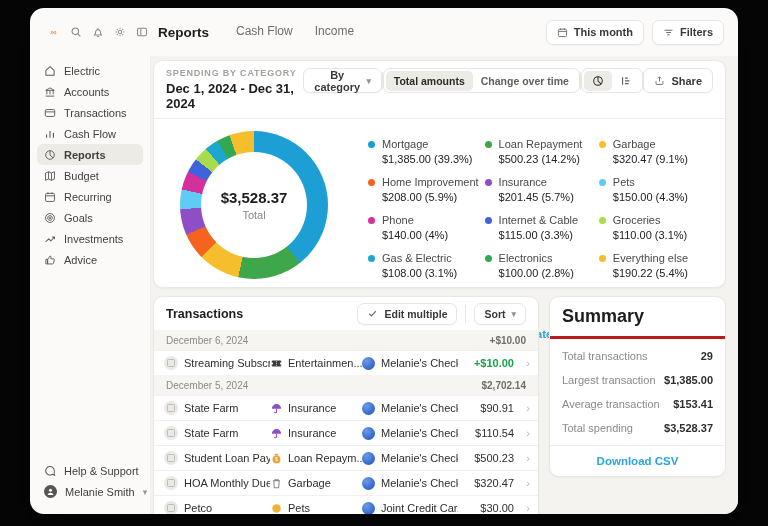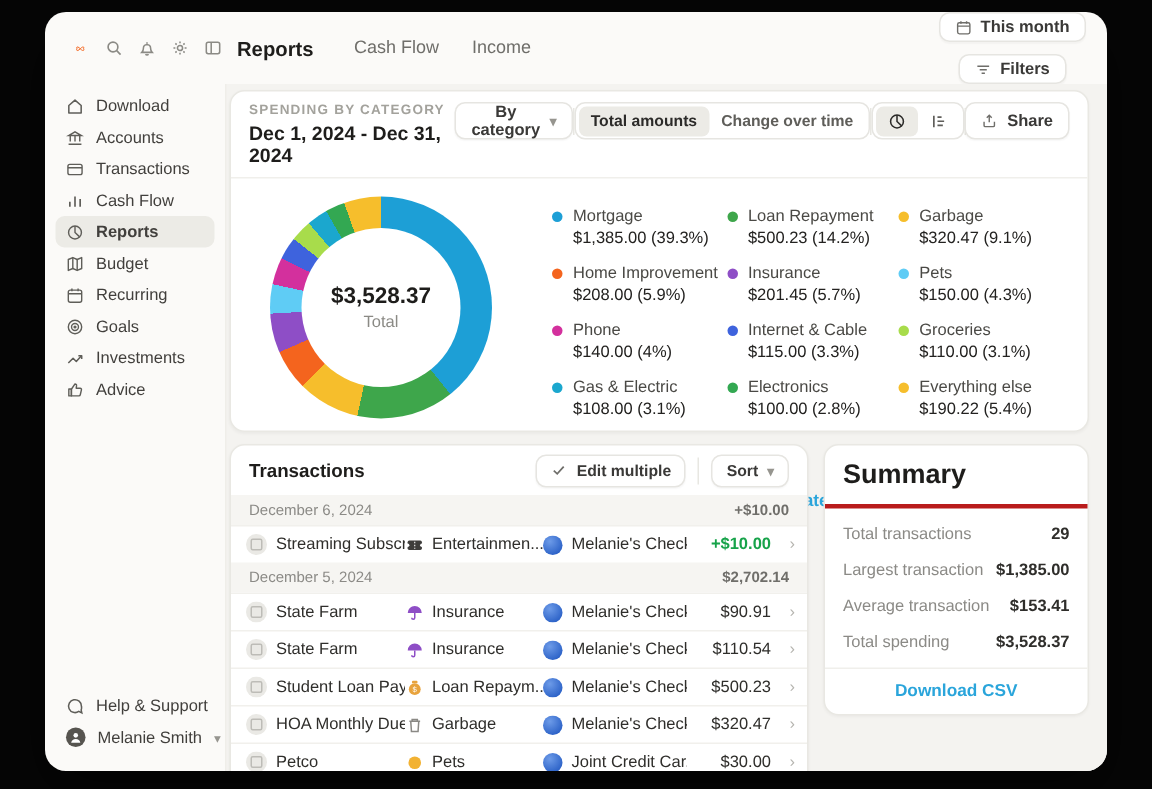--- a/index.html
+++ b/index.html
@@ -12,21 +12,21 @@
   .tb-left{width:120px;flex:none;display:flex;align-items:center;padding-left:20px;gap:10px;}
   .tb-icons{display:flex;align-items:center;gap:5px;}
   .icon-btn{width:17px;height:17px;display:flex;align-items:center;justify-content:center;color:#8B8A85;cursor:pointer;}
   .icon-btn svg{width:12px;height:12px;}
   .logo{width:18px;height:18px;display:flex;align-items:center;justify-content:center;}
   .tb-title{display:flex;align-items:center;font-size:13.5px;font-weight:700;color:#1E1D1B;padding-left:8px;}
   .tabs{display:flex;gap:20px;margin-left:26px;align-items:stretch;}
   .tab{display:flex;align-items:center;font-size:12px;color:#6F6E6A;border-bottom:2px solid transparent;
     padding:0 1px;cursor:pointer;margin-bottom:0;}
   .tab.active{color:#E9620C;font-weight:700;border-bottom-color:#E9620C;}
-  .tb-right{margin-left:auto;display:flex;align-items:center;gap:8px;padding-right:14px;flex-direction:column;}
+  .tb-right{margin-left:auto;display:flex;align-items:center;gap:8px;padding-right:14px;}
   .btn{display:inline-flex;align-items:center;gap:6px;background:#fff;border:1px solid #E6E5E1;border-radius:7px;
     height:25px;padding:0 10px;font-size:11px;font-weight:600;color:#3A3937;cursor:pointer;box-shadow:0 1px 1px rgba(0,0,0,.03);}
   .btn svg{width:11px;height:11px;color:#6F6E6A;}
   
   .body{flex:1;display:flex;min-height:0;}
   .sidebar{width:120px;flex:none;display:flex;flex-direction:column;padding-top:4px;}
   .side-item{height:21px;display:flex;align-items:center;gap:8px;margin:0 7px;padding:0 7px;border-radius:6px;
     font-size:11px;color:#413F3C;cursor:pointer;white-space:nowrap;}
   .side-item.active{background:#ECEBE6;font-weight:600;}
   .side-item .i{color:#5F5E59;display:flex;}
@@ -164,21 +164,21 @@
   <div class="body">
 
     <div class="sidebar">
       <div id="side-items">
           <div class="side-item">
             <span class="i">
               <svg viewBox="0 0 14 14" fill="none" stroke="currentColor" stroke-width="1.2" stroke-linejoin="round">
                 <path d="M2.2 6.2 7 2l4.8 4.2V12H2.2z"></path>
               </svg>
             </span>
-            <span>Download</span>
+            <span>Electric</span>
           </div>
           <div class="side-item">
             <span class="i">
               <svg viewBox="0 0 14 14" fill="none" stroke="currentColor" stroke-width="1.1">
                 <path d="M2 5.1 7 2.2l5 2.9z"></path>
                 <path d="M3.3 5.4v4.4M7 5.4v4.4M10.7 5.4v4.4M2 11.8h10"></path>
               </svg>
             </span>
             <span>Accounts</span>
           </div>

